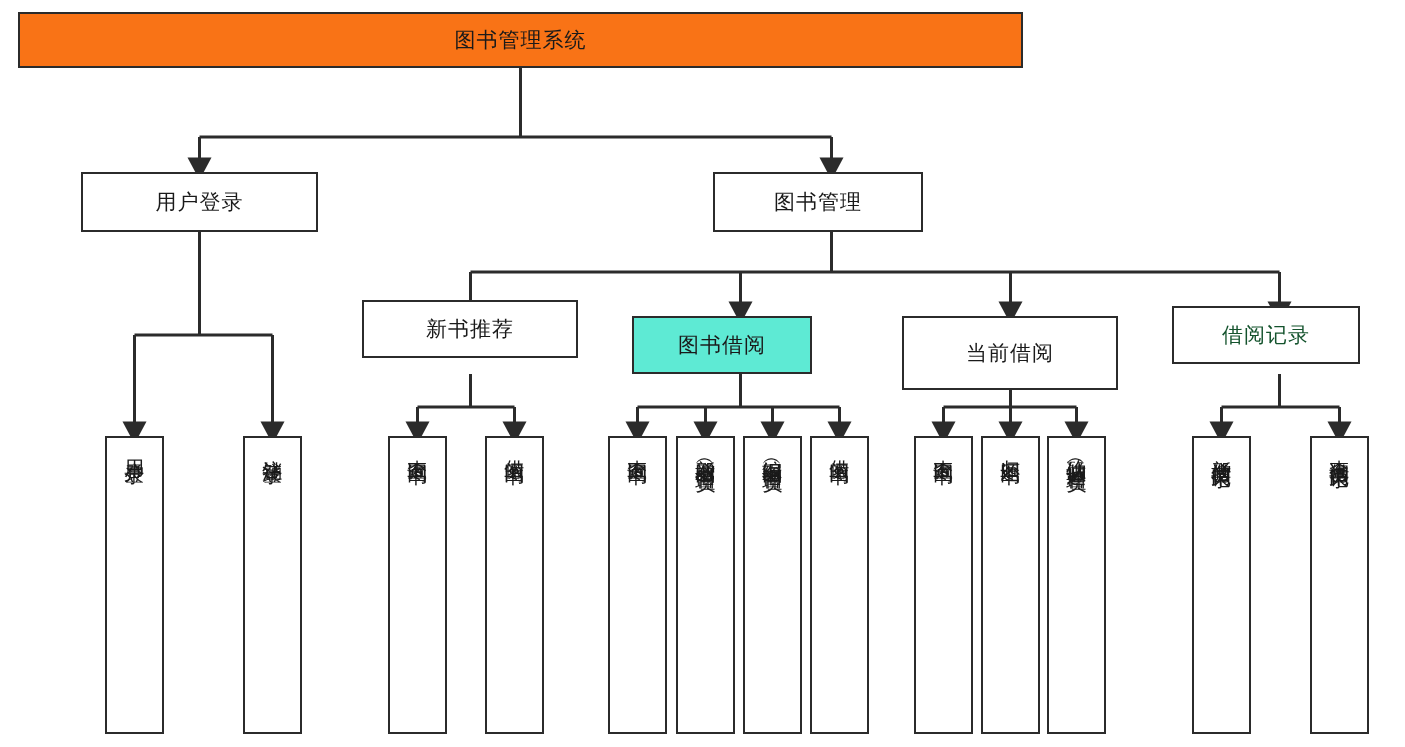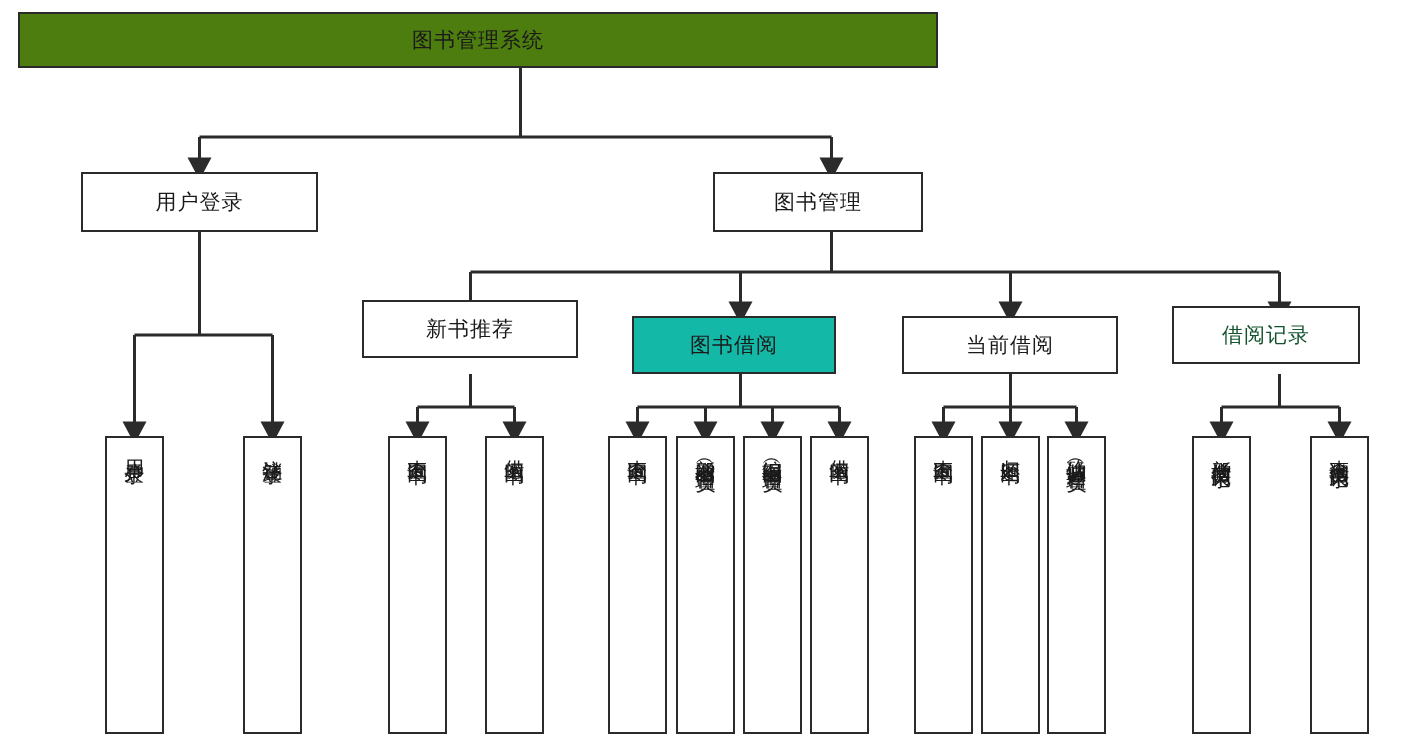--- a/index.html
+++ b/index.html
@@ -131,36 +131,36 @@
 
     <g>
       <path d="M1279.5,374 L1279.5,407" stroke="#2b2b2b" stroke-width="3" fill="none"></path>
       <path d="M1221.5,407 L1339.5,407" stroke="#2b2b2b" stroke-width="3" fill="none"></path>
       <path d="M1221.5,407 L1221.5,428" stroke="#2b2b2b" stroke-width="3" fill="none" marker-end="url(#arrowhead)"></path>
       <path d="M1339.5,407 L1339.5,428" stroke="#2b2b2b" stroke-width="3" fill="none" marker-end="url(#arrowhead)"></path>
     </g>
   </svg>
 
   <div id="nodes-layer">
-      <div class="node horizontal" style="left: 18px; top: 12px; width: 920px; height: 56px; border-color: rgb(43, 43, 43); background: #4d7c0f; color: rgb(26, 26, 26);">
+      <div class="node horizontal" style="left: 18px; top: 12px; width: 1005px; height: 56px; border-color: rgb(43, 43, 43); background: #f97316; color: rgb(26, 26, 26);">
         <span class="node-label">图书管理系统</span>
       </div>
       <div class="node horizontal" style="left: 81px; top: 172px; width: 237px; height: 60px; border-color: rgb(43, 43, 43); background: rgb(255, 255, 255); color: rgb(26, 26, 26);">
         <span class="node-label">用户登录</span>
       </div>
       <div class="node horizontal" style="left: 713px; top: 172px; width: 210px; height: 60px; border-color: rgb(43, 43, 43); background: rgb(255, 255, 255); color: rgb(26, 26, 26);">
         <span class="node-label">图书管理</span>
       </div>
       <div class="node horizontal" style="left: 362px; top: 300px; width: 216px; height: 58px; border-color: rgb(43, 43, 43); background: rgb(255, 255, 255); color: rgb(26, 26, 26); justify-content: center;">
         <span class="node-label">新书推荐</span>
       </div>
-      <div class="node horizontal" style="left: 632px; top: 316px; width: 204px; height: 58px; border-color: rgb(43, 43, 43); background: #14b8a6; color: rgb(26, 26, 26);">
+      <div class="node horizontal" style="left: 632px; top: 316px; width: 180px; height: 58px; border-color: rgb(43, 43, 43); background: #5eead4; color: rgb(26, 26, 26);">
         <span class="node-label">图书借阅</span>
       </div>
-      <div class="node horizontal" style="left: 902px; top: 316px; width: 216px; height: 58px; border-color: rgb(43, 43, 43); background: rgb(255, 255, 255); color: rgb(26, 26, 26); justify-content: center;">
+      <div class="node horizontal" style="left: 902px; top: 316px; width: 216px; height: 74px; border-color: rgb(43, 43, 43); background: rgb(255, 255, 255); color: rgb(26, 26, 26); justify-content: center;">
         <span class="node-label">当前借阅</span>
       </div>
       <div class="node horizontal" style="left: 1172px; top: 306px; width: 188px; height: 58px; border-color: rgb(43, 43, 43); background: rgb(255, 255, 255); color: #14532d;">
         <span class="node-label">借阅记录</span>
       </div>
       <div class="node vertical" style="left: 105px; top: 436px; width: 59px; height: 298px; border-color: rgb(43, 43, 43); background: rgb(255, 255, 255); color: rgb(26, 26, 26);">
         <span class="node-label">用户登录</span>
       </div>
       <div class="node vertical" style="left: 243px; top: 436px; width: 59px; height: 298px; border-color: rgb(43, 43, 43); background: rgb(255, 255, 255); color: rgb(26, 26, 26);">
         <span class="node-label">注销登录</span>

